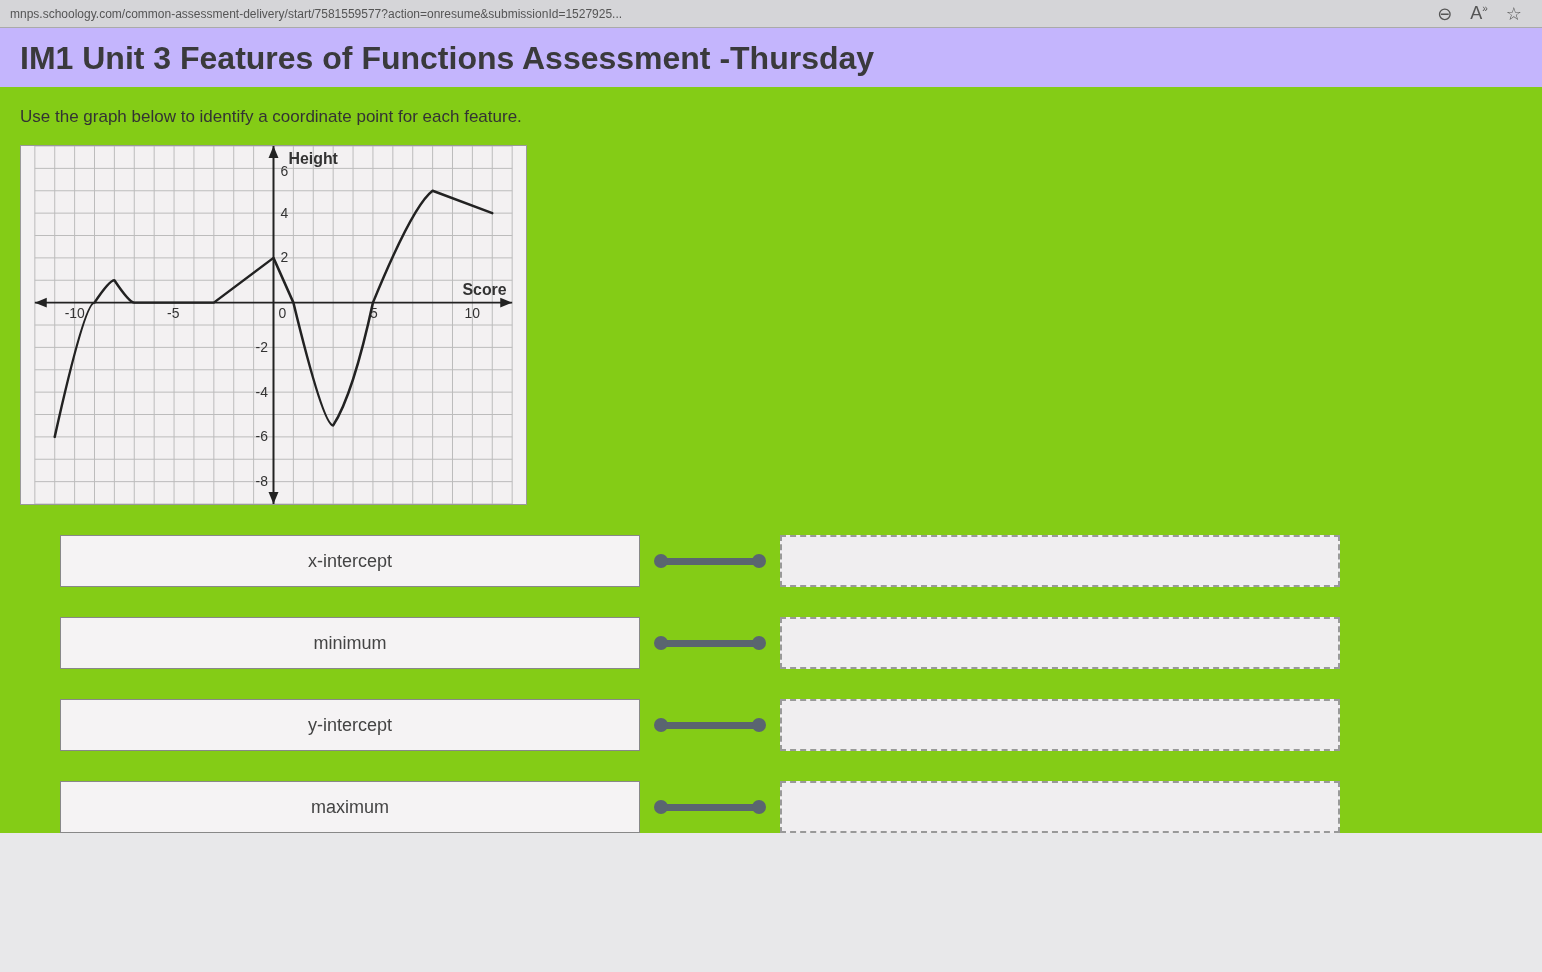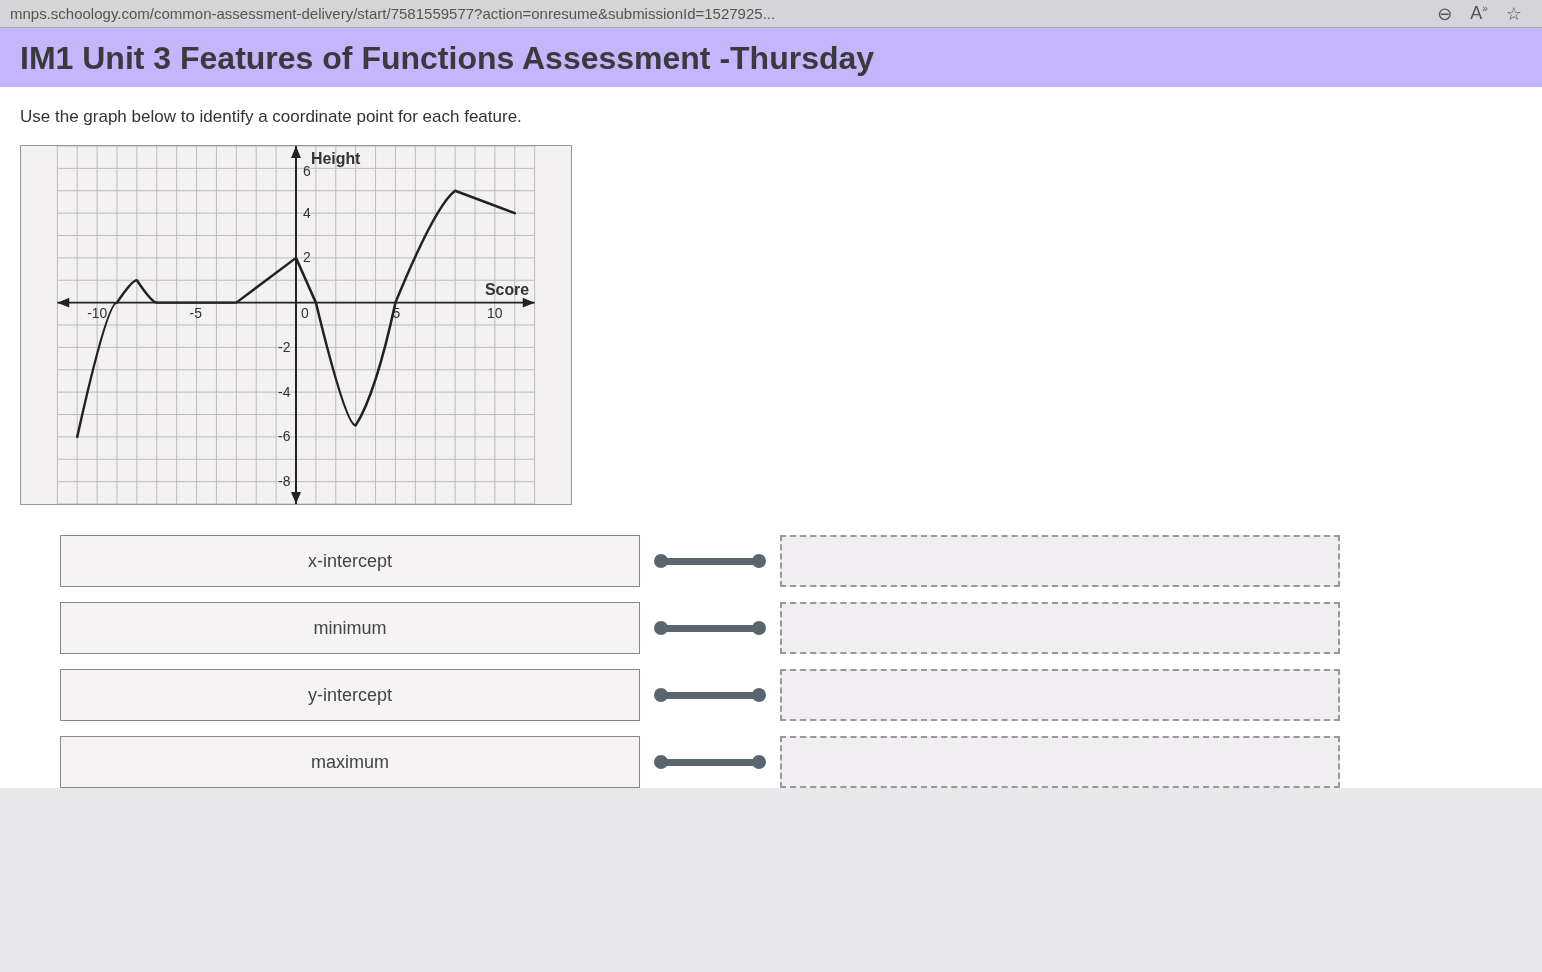--- a/index.html
+++ b/index.html
@@ -14,60 +14,60 @@
       background: #d5d5d8;
       padding: 4px 10px;
       display: flex;
       align-items: center;
       height: 28px;
       border-bottom: 1px solid #aaa;
     }
     .url-text {
       flex: 1;
       color: #555;
-      font-size: 15px;
+      font-size: 12px;
       white-space: nowrap;
       overflow: hidden;
     }
     .url-icons {
       display: flex;
       gap: 18px;
       padding-right: 10px;
       color: #555;
     }
     .url-icons span { font-size: 18px; cursor: pointer; }
     .page-title {
       font-size: 32px;
       font-weight: bold;
       color: #3a3a3c;
       padding: 12px 20px 10px 20px;
       background: #c4b5fd;
     }
     .content {
       padding: 20px 20px 0 20px;
-      background: #ffffff;
+      background: #84cc16;
     }
     .instruction {
       font-size: 17px;
       color: #333;
       margin-bottom: 18px;
     }
     .graph-box {
-      width: 552px;
+      width: 507px;
       height: 360px;
       background: #f3f1f2;
       border: 1px solid #999;
       position: relative;
       margin-bottom: 30px;
     }
     .graph-svg { width: 100%; height: 100%; display: block; }
     .matching-area {
       display: flex;
       flex-direction: column;
-      gap: 15px;
+      gap: 30px;
       padding-left: 40px;
     }
     .match-row {
       display: flex;
       align-items: center;
       gap: 0;
     }
     .drag-item {
       width: 580px;
       height: 52px;

